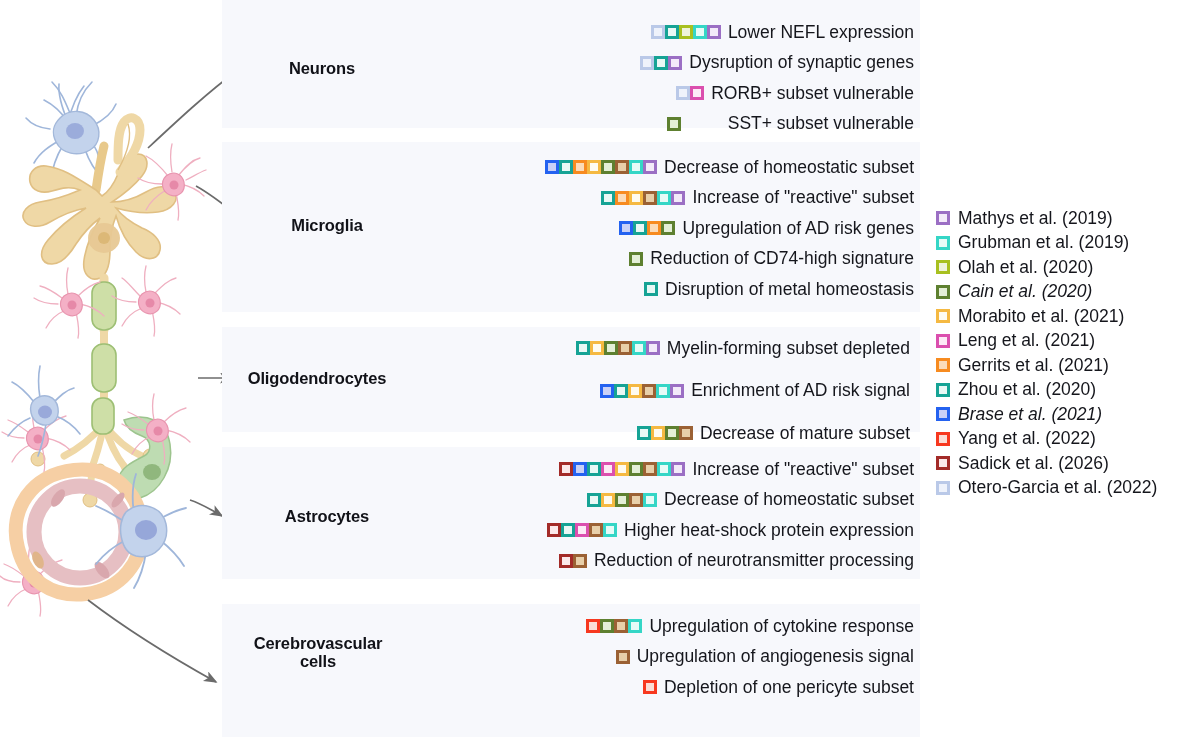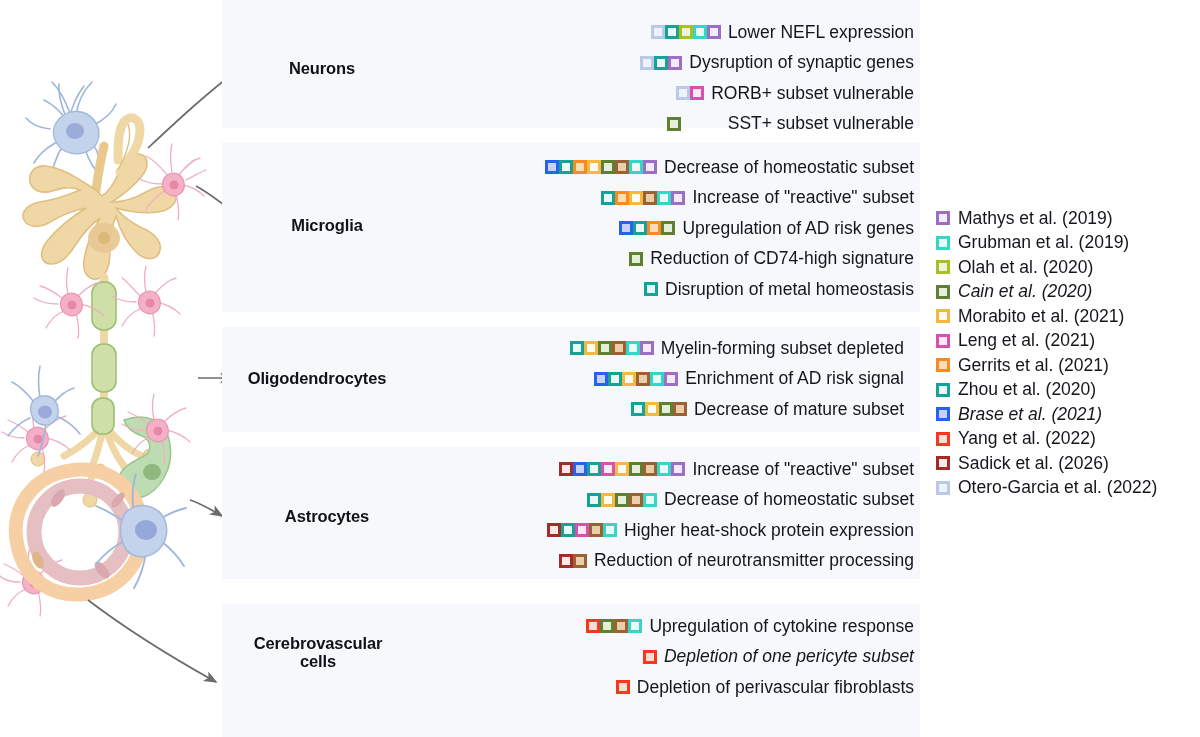--- a/index.html
+++ b/index.html
@@ -301,21 +301,21 @@
           <div class="rtext" style="color: rgb(21, 22, 28);">Disruption of metal homeostasis</div>
         </div>
       </div>
     </div>
   </div>
 <div class="panel" id="p2" style="left: 222px; top: 327px; width: 698px; height: 105px; background: rgb(247, 248, 252);">
     <div class="panel-inner">
       <div class="cat-label" style="left: 0px; width: 190px; top: 42px;">
         <div>Oligodendrocytes</div>
       </div>
-      <div class="rows" style="right: 16px; top: 6px; width: 678px;">
+      <div class="rows" style="right: 10px; top: 6px; width: 678px; gap: 12px;">
         <div class="row" style="height: 30.5px;">
           <div class="chips">
             <div class="chip" style="border-color: rgb(22, 163, 149); background: rgb(233, 248, 245);"></div>
             <div class="chip" style="border-color: rgb(245, 185, 66); background: rgb(254, 251, 240);"></div>
             <div class="chip" style="border-color: rgb(94, 128, 48); background: rgb(228, 239, 215);"></div>
             <div class="chip" style="border-color: rgb(155, 97, 52); background: rgb(232, 207, 169);"></div>
             <div class="chip" style="border-color: rgb(53, 214, 198); background: rgb(231, 251, 247);"></div>
             <div class="chip" style="border-color: rgb(155, 111, 196); background: rgb(243, 234, 249);"></div>
           </div>
           <div class="rtext" style="color: rgb(21, 22, 28);">Myelin-forming subset depleted</div>
@@ -402,31 +402,31 @@
       <div class="rows" style="right: 6px; top: 7px; width: 678px;">
         <div class="row" style="height: 30.5px;">
           <div class="chips">
             <div class="chip" style="border-color: rgb(247, 56, 31); background: rgb(251, 221, 214);"></div>
             <div class="chip" style="border-color: rgb(94, 128, 48); background: rgb(228, 239, 215);"></div>
             <div class="chip" style="border-color: rgb(155, 97, 52); background: rgb(232, 207, 169);"></div>
             <div class="chip" style="border-color: rgb(53, 214, 198); background: rgb(231, 251, 247);"></div>
           </div>
           <div class="rtext" style="color: rgb(21, 22, 28);">Upregulation of cytokine response</div>
         </div>
-        <div class="row" style="height: 30.5px; font-style: italic;">
+        <div class="row" style="height: 30.5px;">
+          <div class="chips">
+            <div class="chip" style="border-color: rgb(155, 97, 52); background: rgb(232, 207, 169);"></div>
+          </div>
+          <div class="rtext" style="color: rgb(21, 22, 28);">Upregulation of angiogenesis signal</div>
+        </div>
+        <div class="row" style="height: 30.5px;">
           <div class="chips">
             <div class="chip" style="border-color: rgb(247, 56, 31); background: rgb(251, 221, 214);"></div>
           </div>
           <div class="rtext" style="color: rgb(21, 22, 28);">Depletion of one pericyte subset</div>
-        </div>
-        <div class="row" style="height: 30.5px;">
-          <div class="chips">
-            <div class="chip" style="border-color: rgb(247, 56, 31); background: rgb(251, 221, 214);"></div>
-          </div>
-          <div class="rtext" style="color: rgb(21, 22, 28);">Depletion of perivascular fibroblasts</div>
         </div>
       </div>
     </div>
   </div>
 
 <div id="legend">
     <div class="leg">
       <div class="chip" style="border-color: rgb(155, 111, 196); background: rgb(243, 234, 249);"></div>
       <div class="leg-text" style="color: rgb(21, 22, 28);">Mathys et al. (2019)</div>
     </div>

